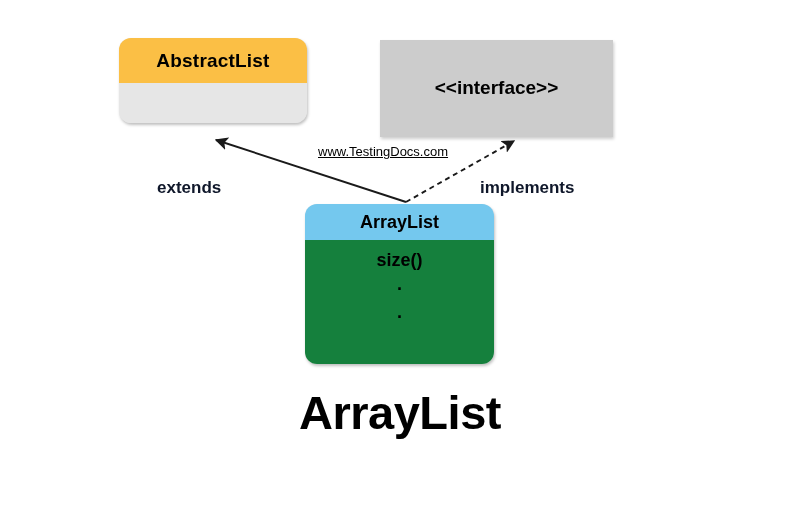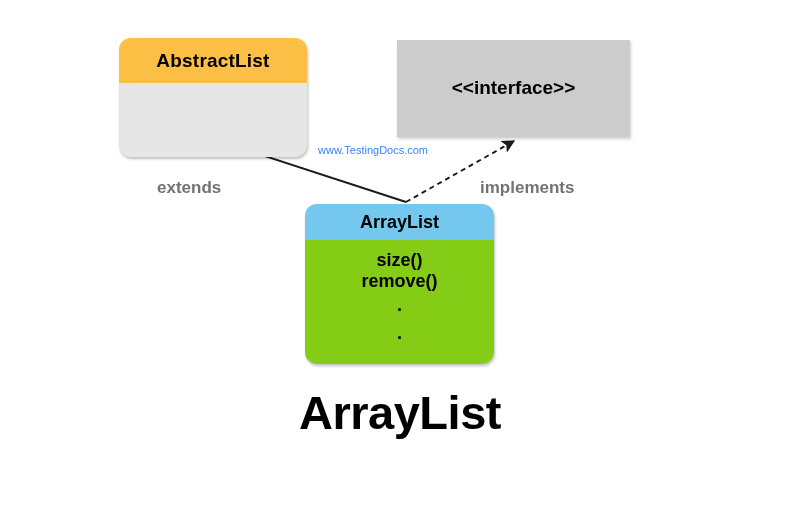--- a/index.html
+++ b/index.html
@@ -48,36 +48,36 @@
     text-align: center;
     color: #000000;
     font-weight: bold;
   }
 
   
   #box-abstractlist {
     left: 119px;
     top: 38px;
     width: 188px;
-    height: 119px;
+    height: 85px;
   }
   #box-abstractlist .uml-header {
     height: 45px;
     background: #fbbf45;
     font-size: 19px;
     letter-spacing: 0.2px;
   }
   #box-abstractlist .uml-body {
     height: 58px;
     background: #e6e6e6;
   }
 
   
   #box-list {
-    left: 397px;
+    left: 380px;
     top: 40px;
     width: 233px;
     height: 97px;
     display: flex;
     align-items: center;
     justify-content: center;
   }
   #box-list .iface-stack {
     text-align: center;
     font-weight: bold;
@@ -93,52 +93,53 @@
     width: 189px;
     height: 160px;
   }
   #box-arraylist .uml-header {
     height: 36px;
     background: #74c8ee;
     font-size: 18px;
   }
   #box-arraylist .uml-body {
     height: 124px;
-    background: #84cc16;
+    background: #15803d;
     font-size: 18px;
     line-height: 1.18;
     padding-top: 10px;
     text-align: center;
   }
   #box-arraylist .method-line { display: block; }
   #box-arraylist .dot-line {
     display: block;
     font-size: 18px;
     line-height: 1.55;
   }
 
   
   .rel-label {
     position: absolute;
     font-weight: bold;
     font-size: 17px;
-    color: #737373;
+    color: #0f172a;
     white-space: nowrap;
   }
   #label-extends { left: 157px; top: 178px; }
   #label-implements { left: 480px; top: 178px; }
 
   
   #watermark {
     position: absolute;
     left: 318px;
     top: 144px;
-    font-size: 11px;
-    color: #3b82f6;
+    font-size: 13px;
+    color: #000000;
     white-space: nowrap;
+    text-decoration: underline;
   }
 
   
   #caption {
     position: absolute;
     left: 0;
     top: 385px;
     width: 800px;
     text-align: center;
     font-size: 47px;
@@ -185,21 +186,20 @@
   <div class="uml-box square" id="box-list">
     <div class="iface-stack">
       <div>&lt;&lt;interface&gt;&gt;</div>
     </div>
   </div>
 
   <div class="uml-box rounded" id="box-arraylist">
     <div class="uml-header">ArrayList</div>
     <div class="uml-body">
       <span class="method-line">size()</span>
-      <span class="method-line">remove()</span>
       <span class="dot-line">.</span>
       <span class="dot-line">.</span>
     </div>
   </div>
 
   <div class="rel-label" id="label-extends">extends</div>
 
   <div class="rel-label" id="label-implements">implements</div>
 
   <div id="watermark">www.TestingDocs.com</div>

